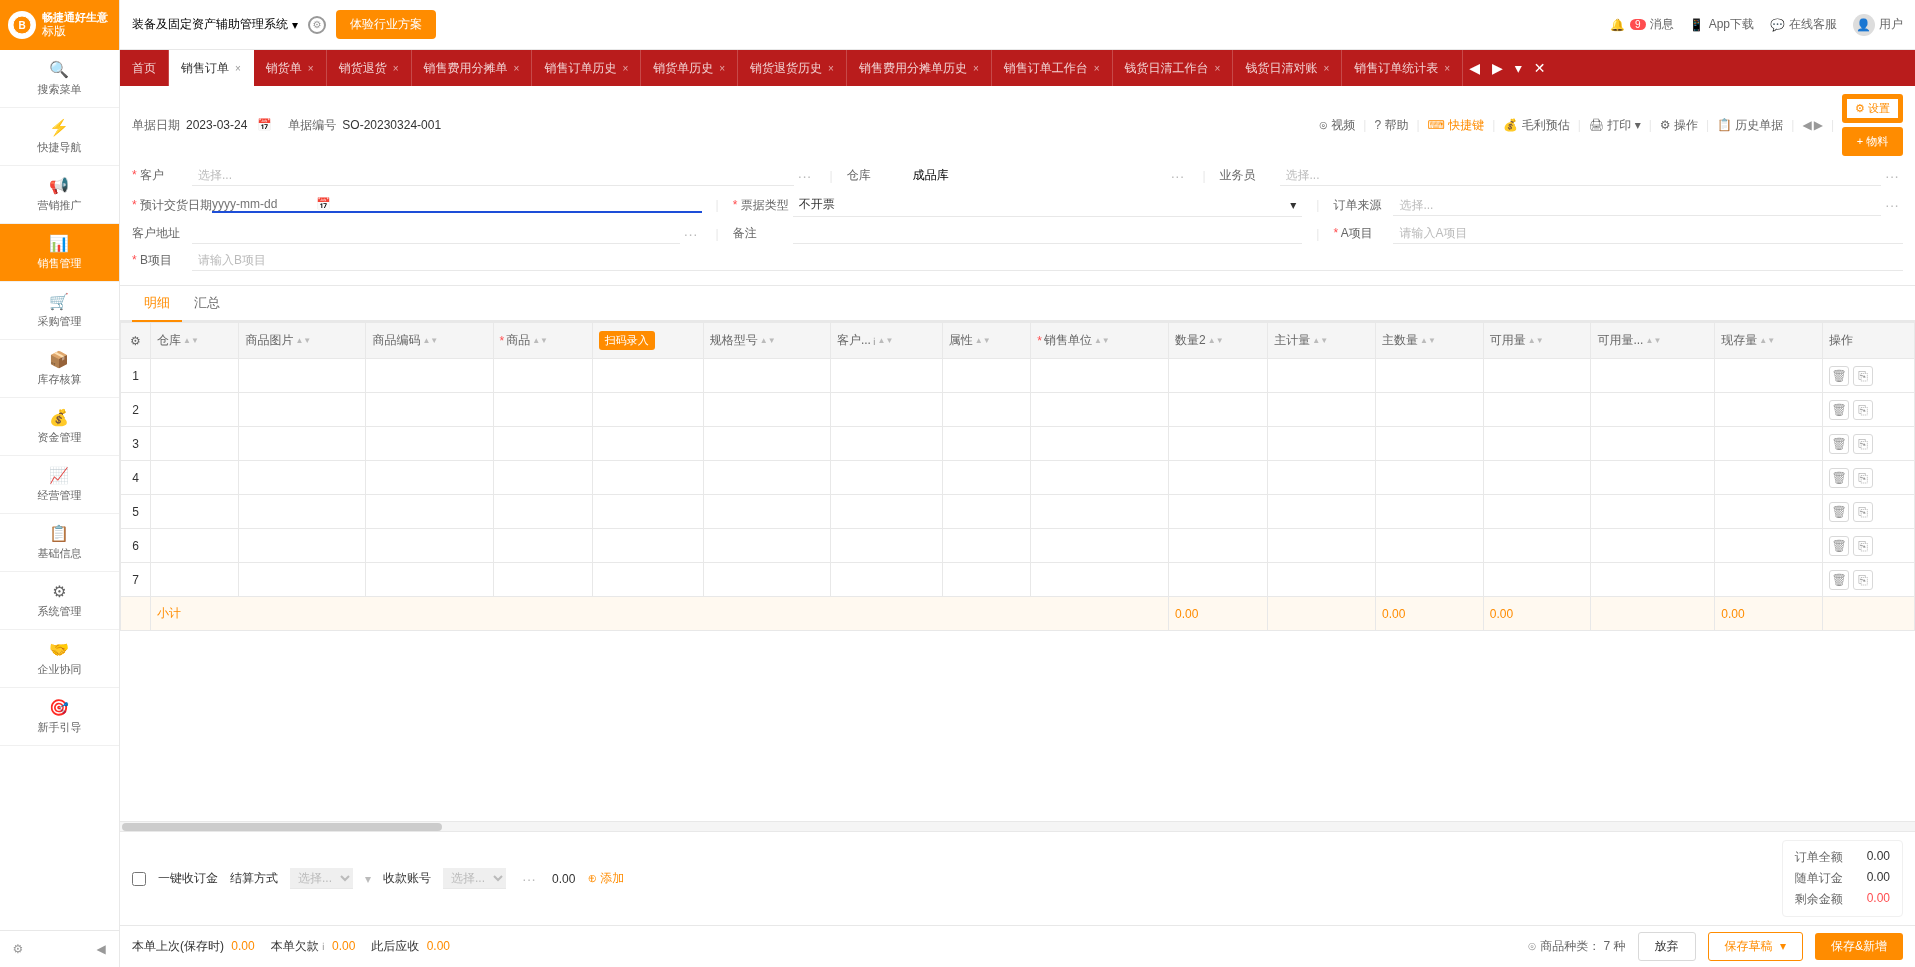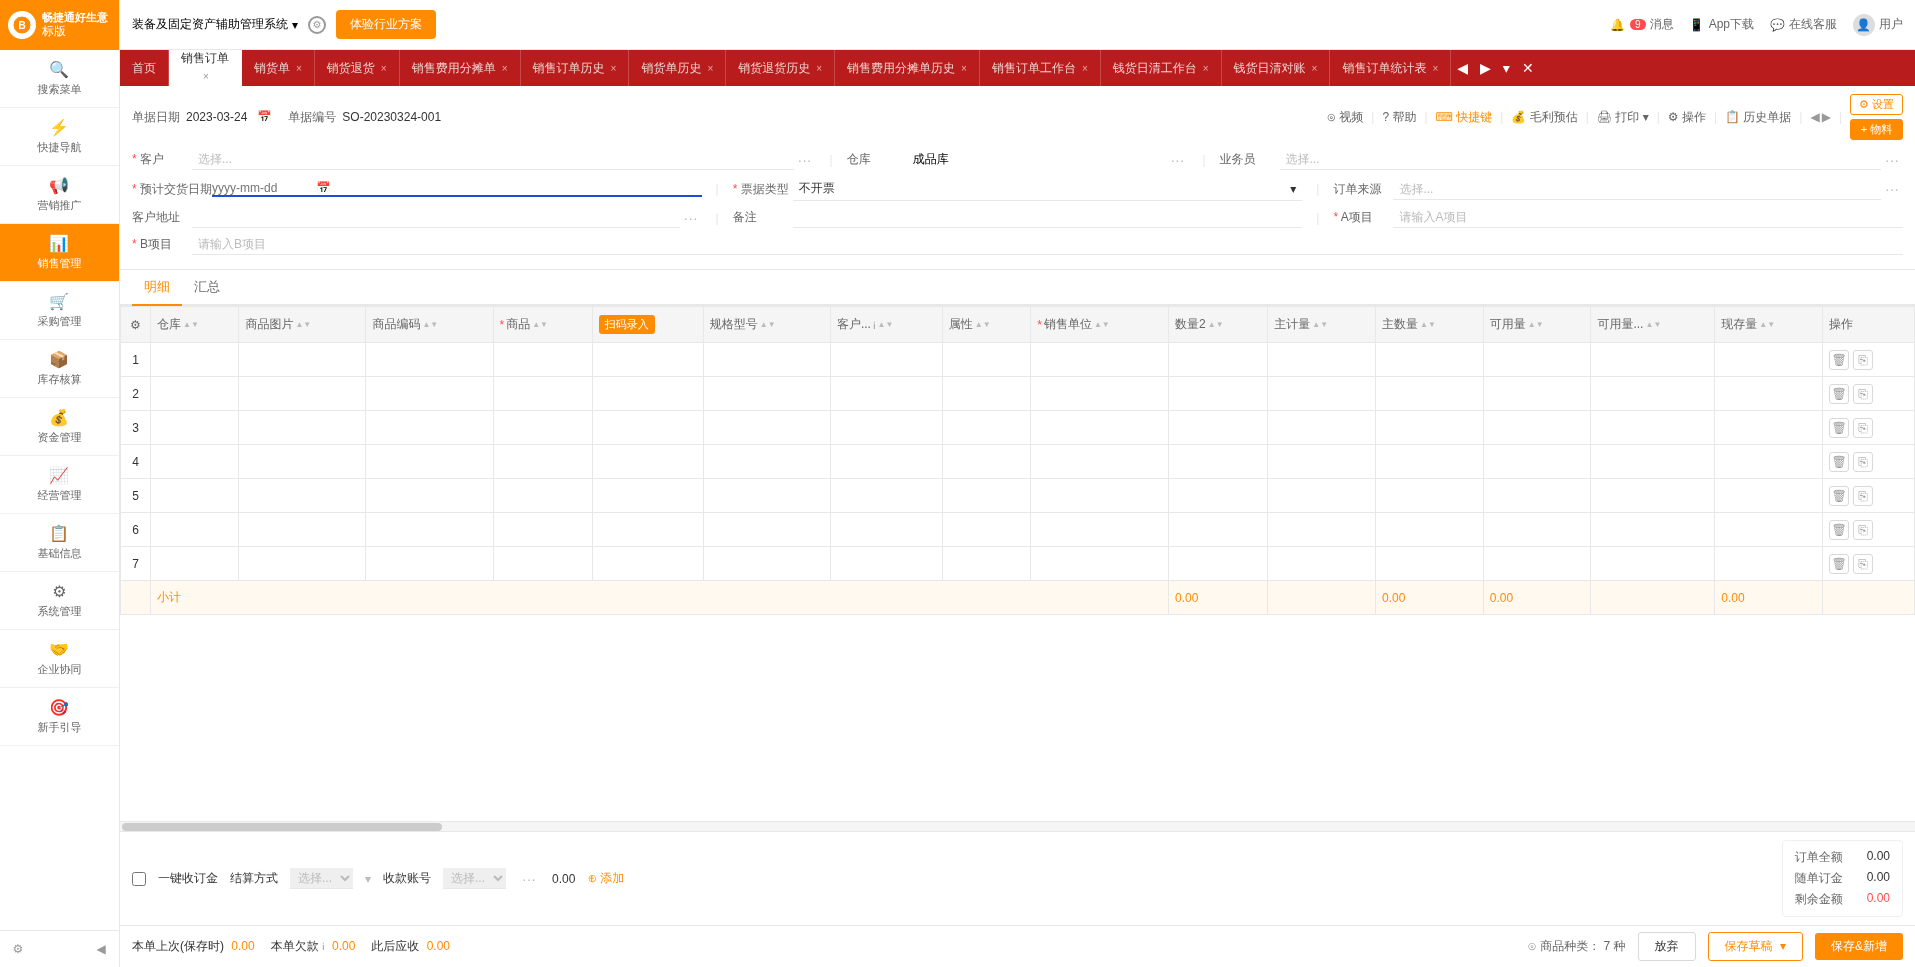--- a/index.html
+++ b/index.html
@@ -32,21 +32,21 @@
     .top-bar-right-item { display: flex; align-items: center; gap: 4px; color: #666; cursor: pointer; font-size: 12px; }
     .badge { background: #ff4d4f; color: #fff; border-radius: 10px; padding: 0 5px; font-size: 10px; min-width: 16px; text-align: center; }
     .gear-icon { width: 18px; height: 18px; border: 2px solid #999; border-radius: 50%; display: flex; align-items: center; justify-content: center; font-size: 10px; cursor: pointer; }
     
     
     .tab-bar { height: 36px; background: #b91c1c; display: flex; align-items: center; overflow-x: auto; flex-shrink: 0; }
     .tab-bar::-webkit-scrollbar { height: 3px; }
     .tab-bar::-webkit-scrollbar-track { background: transparent; }
     .tab-bar::-webkit-scrollbar-thumb { background: rgba(255,255,255,0.4); border-radius: 2px; }
     .tab-item { height: 36px; padding: 0 12px; display: flex; align-items: center; gap: 4px; color: rgba(255,255,255,0.8); cursor: pointer; white-space: nowrap; font-size: 12px; border-right: 1px solid rgba(255,255,255,0.2); flex-shrink: 0; }
-    .tab-item.active { background: #fff; color: #333; flex-direction: column; }
+    .tab-item.active { background: #fff; color: #333; }
     .tab-item.active .tab-close { color: #999; }
     .tab-close { font-size: 10px; color: rgba(255,255,255,0.6); margin-left: 2px; }
     .tab-nav-btn { color: #fff; padding: 0 6px; cursor: pointer; font-size: 14px; flex-shrink: 0; }
     
     
     .form-area { background: #fff; padding: 8px 12px; border-bottom: 1px solid #e8e8e8; }
     .form-header { display: flex; align-items: center; gap: 16px; margin-bottom: 8px; }
     .form-header-item { display: flex; align-items: center; gap: 6px; font-size: 12px; color: #333; }
     .form-header-label { color: #666; }
     .form-header-value { color: #333; font-weight: 500; }
@@ -56,21 +56,21 @@
     
     .form-row { display: flex; align-items: center; gap: 8px; margin-bottom: 6px; }
     .form-field { display: flex; align-items: center; flex: 1; min-width: 0; }
     .form-field-label { color: #666; white-space: nowrap; min-width: 60px; font-size: 12px; }
     .form-field-label.required::before { content: '* '; color: #ff4d4f; }
     .form-input { border: none; border-bottom: 1px solid #e8e8e8; padding: 3px 6px; font-size: 12px; color: #333; flex: 1; min-width: 0; outline: none; background: transparent; }
     .form-input::placeholder { color: #bbb; }
     .form-select-display { border: none; border-bottom: 1px solid #e8e8e8; padding: 3px 6px; font-size: 12px; color: #333; flex: 1; display: flex; align-items: center; justify-content: space-between; cursor: pointer; }
     .more-btn { color: #bbb; cursor: pointer; font-size: 14px; padding: 0 4px; }
     .separator { color: #e8e8e8; margin: 0 6px; }
-    .toolbar-btn { padding: 3px 10px; border: 1px solid #a3a3a3; background: #fff; color: #333; border-radius: 3px; cursor: pointer; font-size: 12px; }
+    .toolbar-btn { padding: 3px 10px; border: 5px solid #a3a3a3; background: #fff; color: #333; border-radius: 3px; cursor: pointer; font-size: 12px; }
     .toolbar-btn.orange-outline { border-color: #ff8c00; color: #ff8c00; }
     .toolbar-btn.add-material { background: #ff8c00; color: #fff; border-color: #ff8c00; }
     
     
     .content-tabs { display: flex; padding: 0 12px; background: #fff; border-bottom: 2px solid #e8e8e8; }
     .content-tab { padding: 8px 12px; cursor: pointer; color: #666; font-size: 13px; position: relative; }
     .content-tab.active { color: #ff8c00; }
     .content-tab.active::after { content: ''; position: absolute; bottom: -2px; left: 0; right: 0; height: 2px; background: #ff8c00; }
     
     

